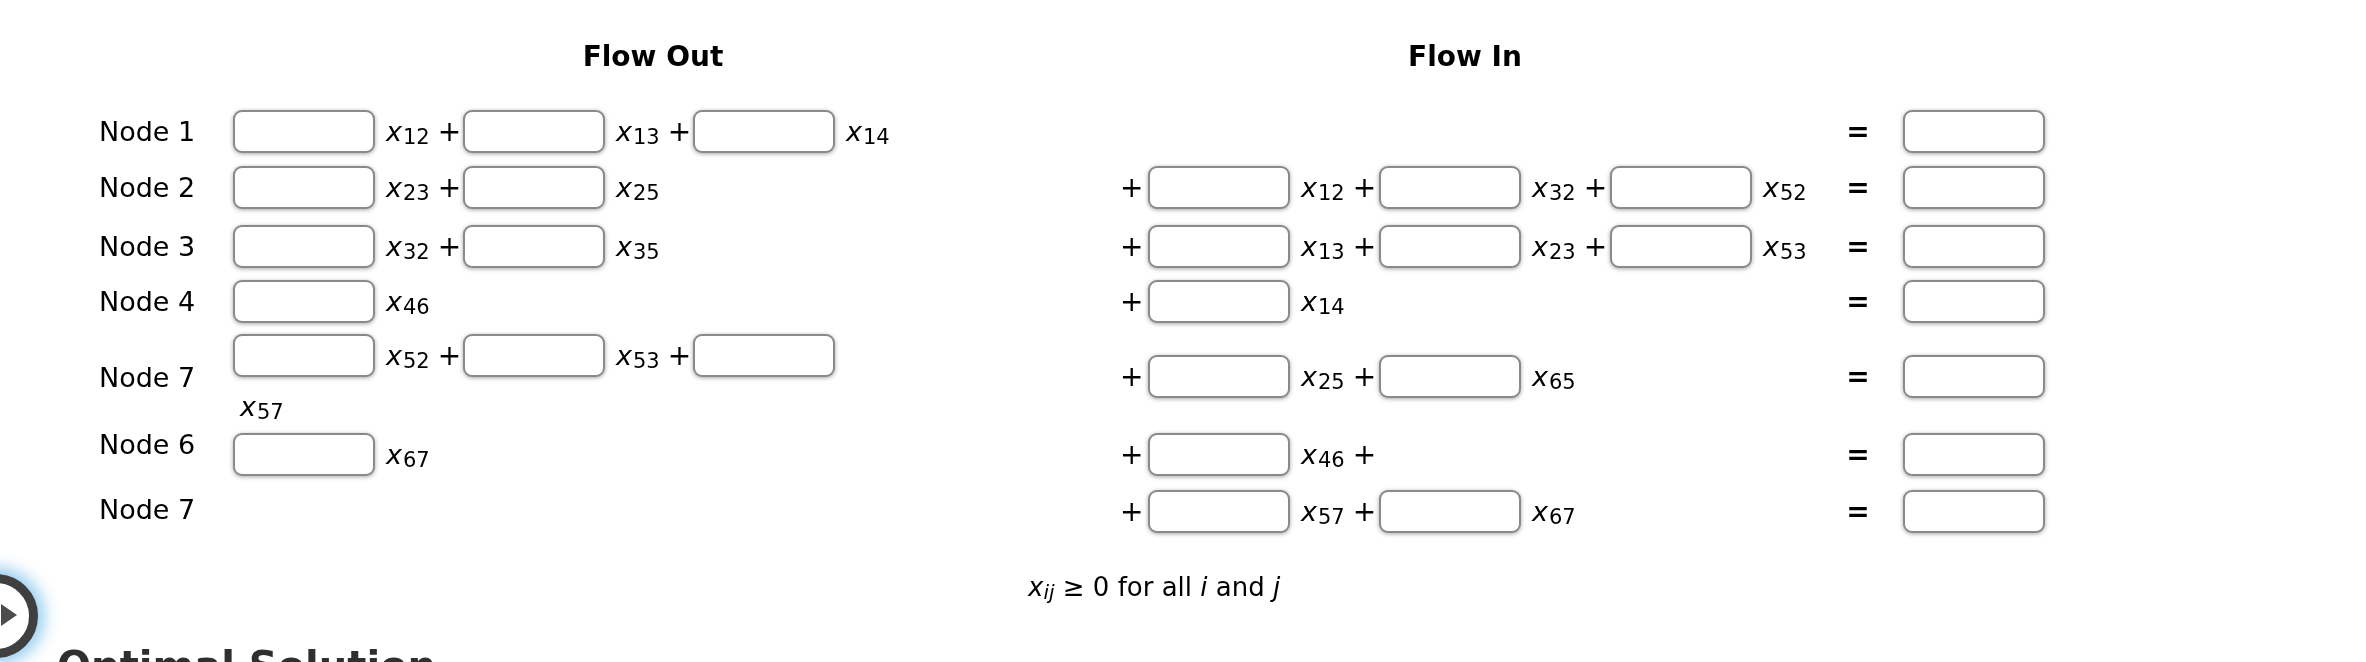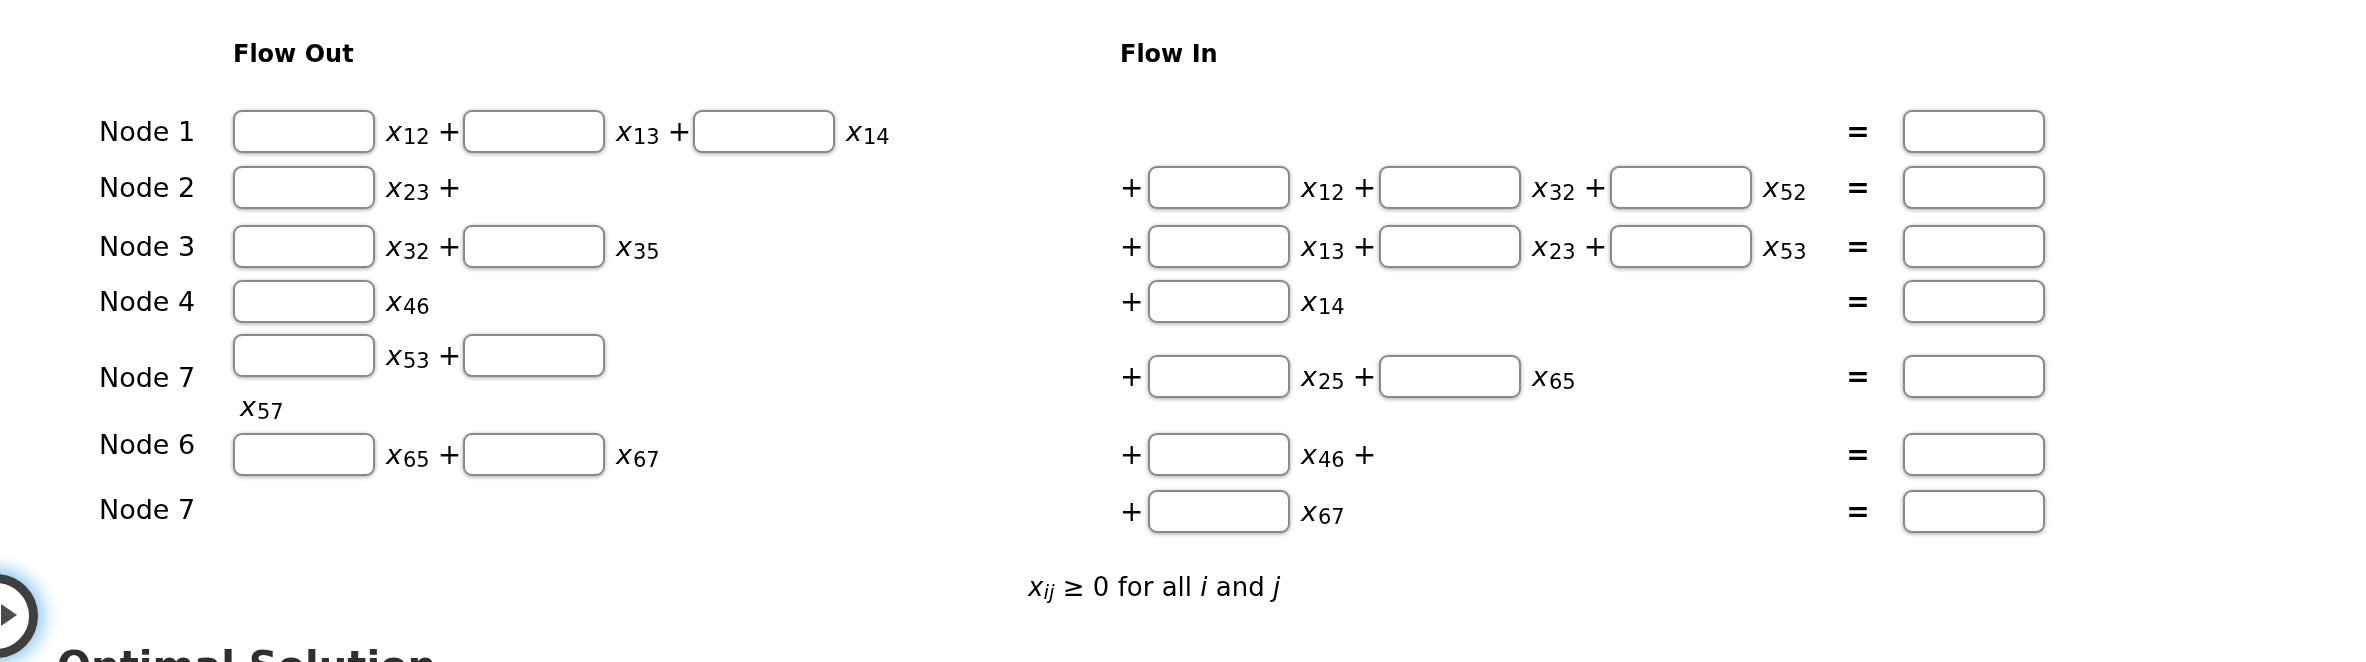--- a/index.html
+++ b/index.html
@@ -1,21 +1,21 @@
 <!DOCTYPE html>
 <html><head>
 <meta charset="utf-8">
 <style>
   html,body{margin:0;padding:0;}
   body{
     width:2366px;height:662px;overflow:hidden;background:#ffffff;
     font-family:"DejaVu Sans","Liberation Sans",sans-serif;color:#000;
     position:relative;
   }
-  .title{position:absolute;top:40px;font-size:24px;font-weight:bold;text-align:left;white-space:nowrap;}
+  .title{position:absolute;top:40px;font-size:28px;font-weight:bold;text-align:center;white-space:nowrap;}
   #title-out{left:233px;width:840px;}
   #title-in{left:1120px;width:690px;}
   .nlabel{position:absolute;left:99px;height:43px;line-height:43px;font-size:27px;white-space:nowrap;}
   .strip{position:absolute;display:flex;align-items:center;height:43px;white-space:nowrap;}
   .strip.out{left:233px;}
   .strip.in{left:1120px;}
   .term{display:inline-flex;align-items:flex-start;width:230px;flex:none;}
   .strip.in .term{width:231px;}
   .box{
     width:142px;height:43px;flex:none;box-sizing:border-box;
@@ -69,20 +69,24 @@
 </div>
 <span class="eq" style="top:110px">=</span>
 <input class="box rhs" style="top: 110px;">
 
 <div class="nlabel" style="top:166px">Node 2</div>
 <div class="strip out" style="top:166px">
   <span class="term">
     <input class="box" style="">
     <span class="vlabel"><i>x</i><sub>23</sub><span class="p">+</span></span>
   </span>
+  <span class="term">
+    <input class="box" style="">
+    <span class="vlabel"><i>x</i><sub>25</sub></span>
+  </span>
 </div>
 <div class="strip in" style="top:166px">
   <span class="lead-plus">+</span>
   <span class="term">
     <input class="box" style="">
     <span class="vlabel"><i>x</i><sub>12</sub><span class="p">+</span></span>
   </span>
   <span class="term">
     <input class="box" style="">
     <span class="vlabel"><i>x</i><sub>32</sub><span class="p">+</span></span>
@@ -138,20 +142,24 @@
     <span class="vlabel"><i>x</i><sub>14</sub></span>
   </span>
 </div>
 <span class="eq" style="top:280px">=</span>
 <input class="box rhs" style="top: 280px;">
 
 <div class="nlabel" style="top:356px">Node 7</div>
 <div class="strip out" style="top:334px">
   <span class="term">
     <input class="box" style="">
+    <span class="vlabel"><i>x</i><sub>52</sub><span class="p">+</span></span>
+  </span>
+  <span class="term">
+    <input class="box" style="">
     <span class="vlabel"><i>x</i><sub>53</sub><span class="p">+</span></span>
   </span>
   <span class="term">
     <input class="box" style="">
   </span>
 </div>
 <div class="wraplbl"><i>x</i><sub>57</sub></div>
 <div class="strip in" style="top:355px">
   <span class="lead-plus">+</span>
   <span class="term">
@@ -163,42 +171,42 @@
     <span class="vlabel"><i>x</i><sub>65</sub></span>
   </span>
 </div>
 <span class="eq" style="top:355px">=</span>
 <input class="box rhs" style="top: 355px;">
 
 <div class="nlabel" style="top:423px">Node 6</div>
 <div class="strip out" style="top:433px">
   <span class="term">
     <input class="box" style="">
-    <span class="vlabel"><i>x</i><sub>65</sub><span class="p">+</span></span>
-  </span>
-  <span class="term">
-    <input class="box" style="">
     <span class="vlabel"><i>x</i><sub>67</sub></span>
   </span>
 </div>
 <div class="strip in" style="top:433px">
   <span class="lead-plus">+</span>
   <span class="term">
     <input class="box" style="">
     <span class="vlabel"><i>x</i><sub>46</sub><span class="p">+</span></span>
   </span>
 </div>
 <span class="eq" style="top:433px">=</span>
 <input class="box rhs" style="top: 433px;">
 
 <div class="nlabel" style="top:488px">Node 7</div>
 <div class="strip in" style="top:490px">
   <span class="lead-plus">+</span>
   <span class="term">
     <input class="box" style="">
+    <span class="vlabel"><i>x</i><sub>57</sub><span class="p">+</span></span>
+  </span>
+  <span class="term">
+    <input class="box" style="">
     <span class="vlabel"><i>x</i><sub>67</sub></span>
   </span>
 </div>
 <span class="eq" style="top:490px">=</span>
 <input class="box rhs" style="top: 490px;">
 
 <div class="constraint"><i>x</i><sub>ij</sub><span> ≥ 0 for all </span><i>i</i><span> and </span><i>j</i></div>
 
 <div class="circle">
   <span class="tri"></span>

